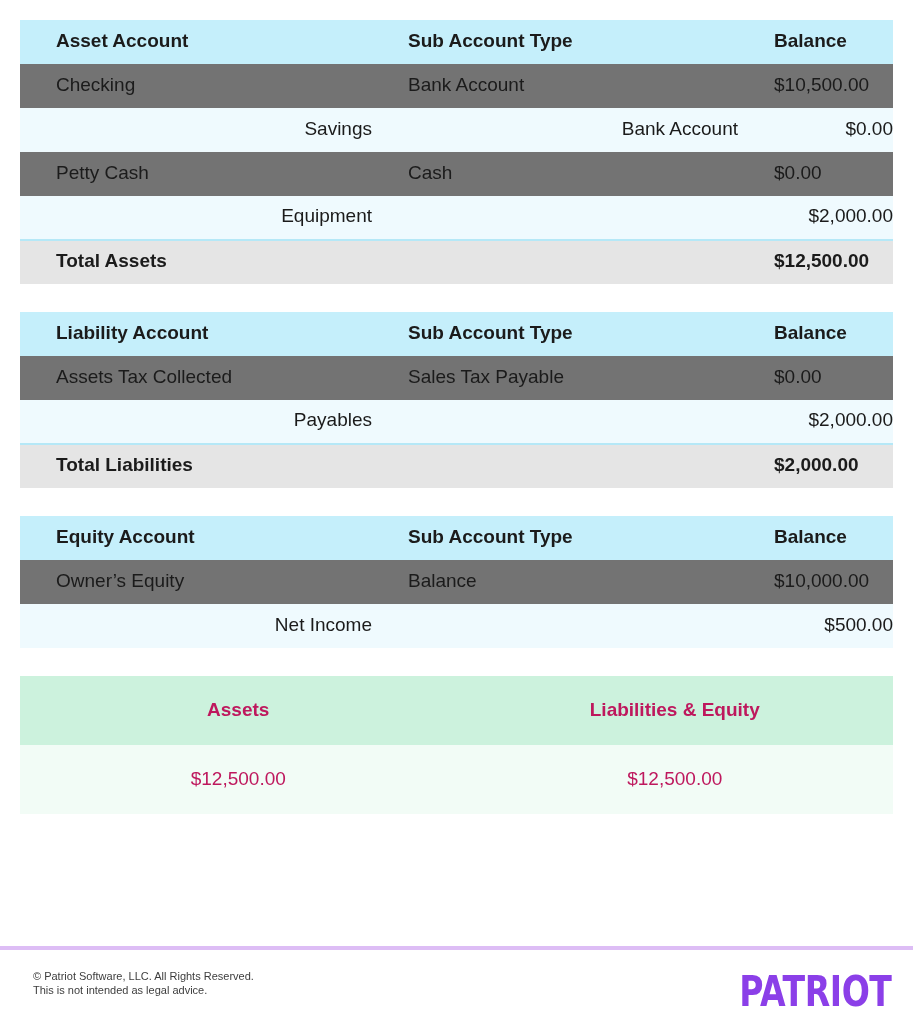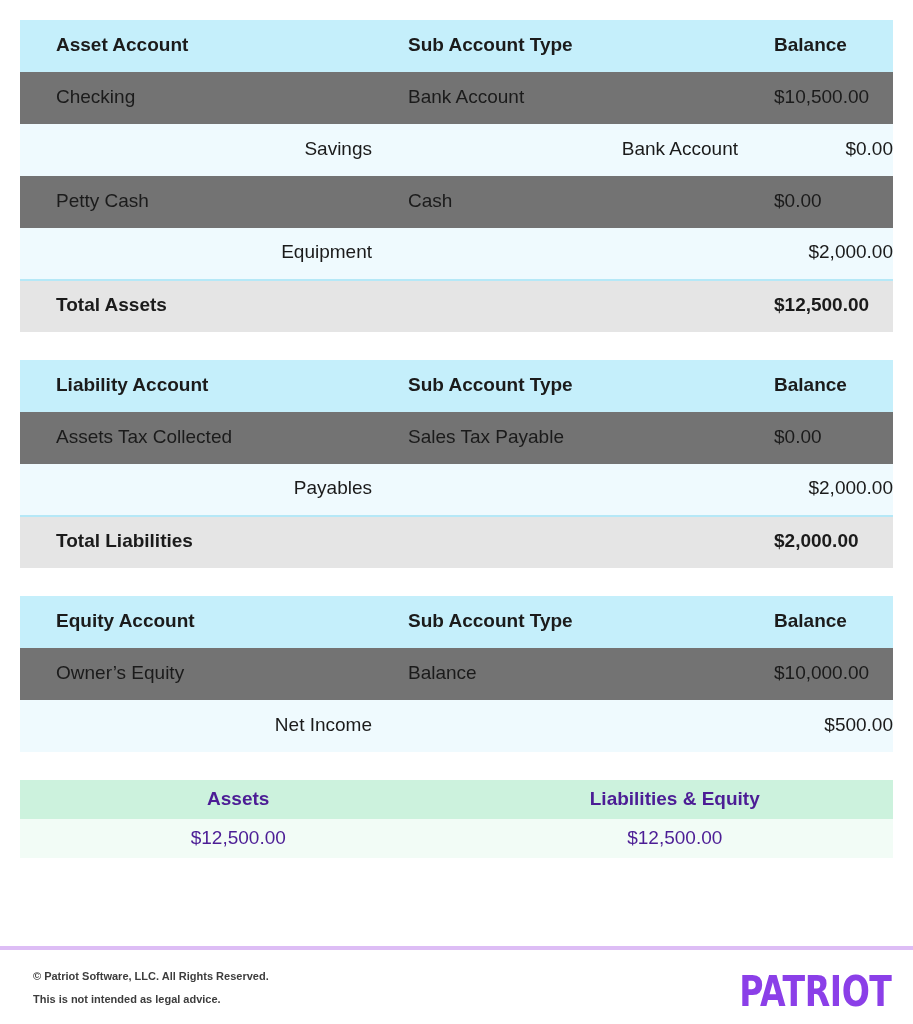--- a/index.html
+++ b/index.html
@@ -15,21 +15,21 @@
 
   .acct-table { width: 873px; border-collapse: collapse; table-layout: fixed; }
 
   .sect-gap { height: 28px; }
 
   .acct-table col.c-name { width: 352px; }
   .acct-table col.c-sub  { width: 366px; }
   .acct-table col.c-bal  { width: 155px; }
 
   .acct-table th, .acct-table td {
-    height: 52px;
+    height: 44px;
     padding: 0 0 2px 36px;
     vertical-align: middle;
     text-align: left;
     font-size: 19px;
     color: #1b1b1b;
     font-weight: 400;
     line-height: 1.2;
   }
   .acct-table thead th {
     background: #c5effb;
@@ -40,25 +40,25 @@
   .acct-table tbody tr.even td { background: #effafe; text-align: right; }
   .acct-table tbody tr.total td {
     background: #e5e5e5;
     font-weight: 700;
     border-top: 2px solid #b5e8f7;
   }
 
   .sum-table { width: 873px; border-collapse: collapse; table-layout: fixed; margin-top: 28px; }
   .sum-table col.s-a, .sum-table col.s-b { width: 436.5px; }
   .sum-table th, .sum-table td {
-    height: 39px;
+    height: 69px;
     text-align: center;
     vertical-align: middle;
     font-size: 19px;
-    color: #4c1d95;
+    color: #be185d;
     line-height: 1.2;
   }
   .sum-table thead th { background: #ccf2dd; font-weight: 700; }
   .sum-table tbody td { background: #f2fcf6; font-weight: 400; }
 
   .footer-rule {
     position: absolute;
     left: 0; right: 0;
     top: 946px;
     height: 4px;
@@ -66,21 +66,21 @@
   }
   .footer {
     position: absolute;
     left: 0; right: 0; top: 950px; bottom: 0;
     background: #ffffff;
     padding: 18px 22px 0 33px;
     display: flex;
     align-items: flex-start;
     justify-content: space-between;
   }
-  .footer-text { display: flex; flex-direction: column; gap: 9px; padding-top: 2px; font-weight: bold; }
+  .footer-text { display: flex; flex-direction: column; gap: 0; padding-top: 2px; }
   .footer-text span {
     font-size: 11px;
     color: #3d3d3d;
     line-height: 1.25;
   }
   .logo {
     font-family: "DejaVu Sans", sans-serif;
     font-size: 36px;
     font-weight: 700;
     color: #8b3fe8;

